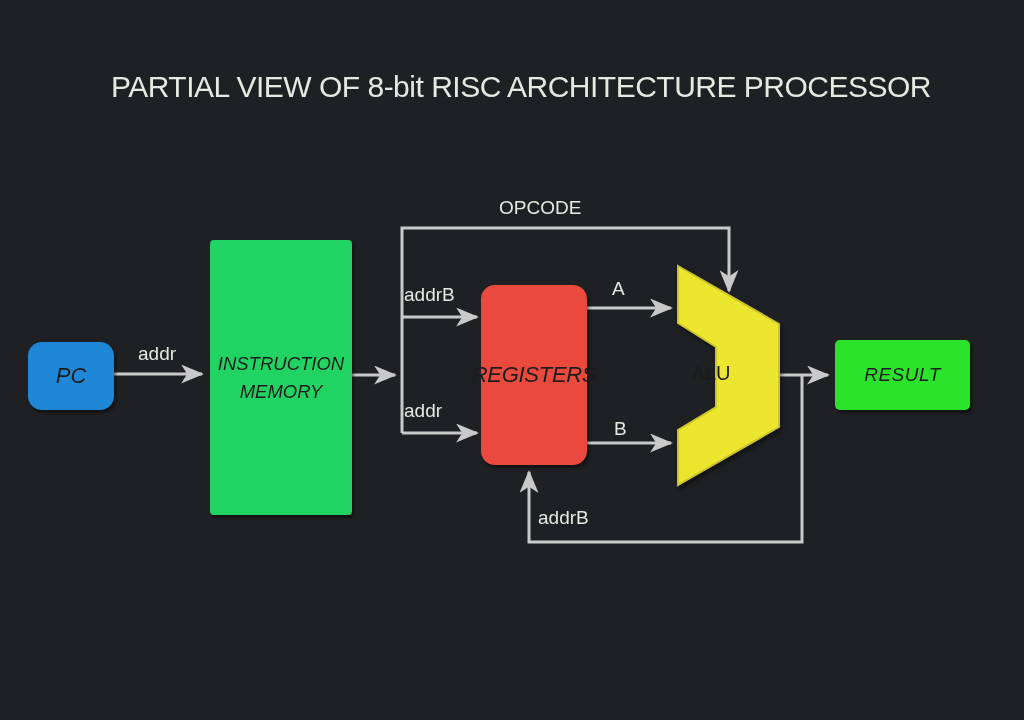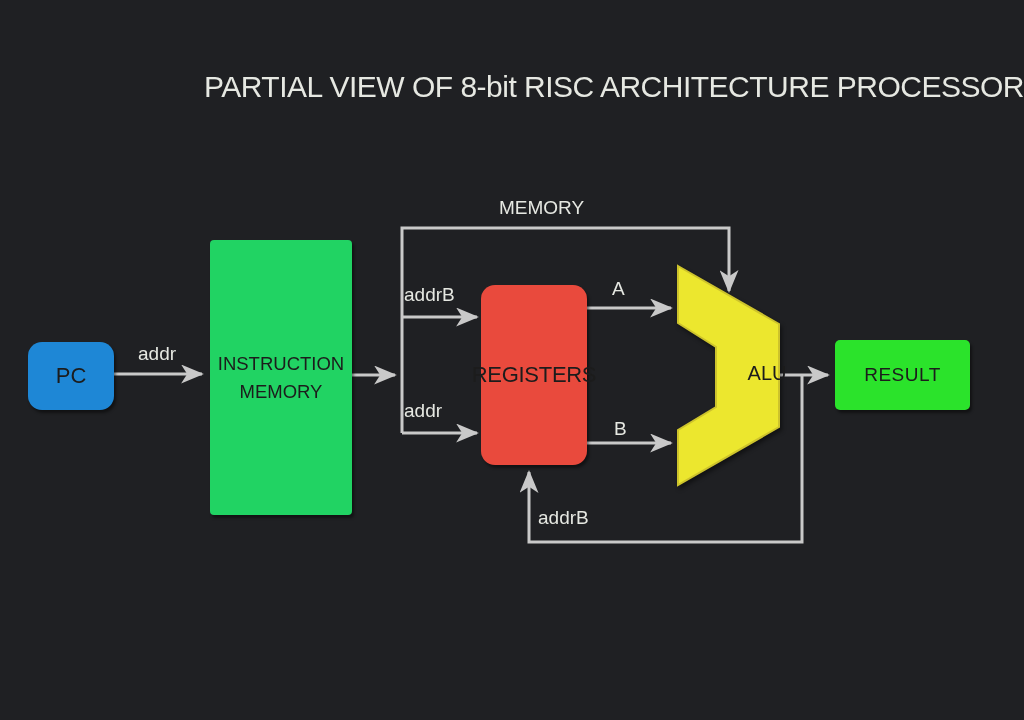--- a/index.html
+++ b/index.html
@@ -13,21 +13,21 @@
     background: var(--background, #1f2023);
     overflow: hidden;
   }
 
   .title {
     position: absolute;
     left: 0;
     top: 70px;
     width: 100%;
     padding-left: 18px;
-    text-align: right;
+    text-align: center;
     font-size: 30px;
     font-weight: 400;
     letter-spacing: -0.5px;
     color: var(--text-light, #e6e8e2);
     white-space: nowrap;
   }
 
   svg.wiring {
     position: absolute;
     left: 0; top: 0;
@@ -52,21 +52,21 @@
 
   .node {
     position: absolute;
     display: flex;
     align-items: center;
     justify-content: center;
     text-align: center;
     color: var(--text-dark, #1c1c1c);
     box-shadow: 2px 3px 3px rgba(0,0,0,0.45);
   }
-  .node .node-label { display: block; }
+  .node .node-label { display: block; font-style: italic; }
 
   .node-pc {
     left: 28px; top: 342px; width: 86px; height: 68px;
     border-radius: 14px;
     background: var(--pc-blue, #1e87d6);
     font-size: 22px;
   }
   .node-imem {
     left: 210px; top: 240px; width: 142px; height: 275px;
     border-radius: 4px;
@@ -86,21 +86,21 @@
   .node-result {
     left: 835px; top: 340px; width: 135px; height: 70px;
     border-radius: 5px;
     background: var(--result-green, #2be32b);
     font-size: 19px;
     letter-spacing: 0.5px;
   }
 
   .alu-label {
     position: absolute;
-    left: 735px; top: 362px; width: 64px;
+    left: 679px; top: 362px; width: 64px;
     text-align: center;
     font-size: 20px;
     color: var(--text-dark, #1c1c1c);
     box-shadow: none;
   }
 
   .wire-label {
     position: absolute;
     color: var(--text-light, #e6e8e2);
     font-size: 19px;
@@ -161,20 +161,20 @@
     <span class="node-label">REGISTERS</span>
   </div>
 
   <div class="node-label alu-label">ALU</div>
 
   <div class="node node-result">
     <span class="node-label">RESULT</span>
   </div>
 
   <span class="wire-label lbl-addr">addr</span>
-  <span class="wire-label lbl-opcode">MEMORY</span>
+  <span class="wire-label lbl-opcode">OPCODE</span>
   <span class="wire-label lbl-addra">addrB</span>
   <span class="wire-label lbl-addrb">addr</span>
   <span class="wire-label lbl-addrc">addrB</span>
   <span class="wire-label lbl-a">A</span>
   <span class="wire-label lbl-b">B</span>
 
 </div>
 
 </body></html>

